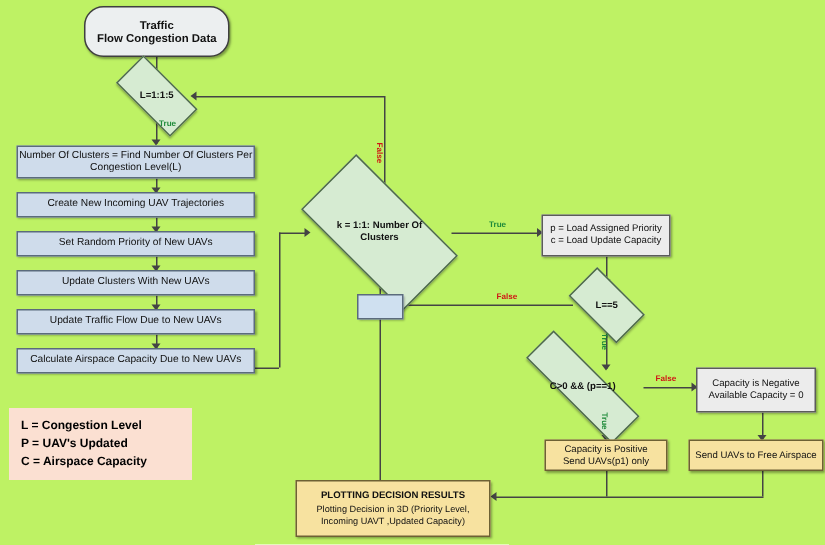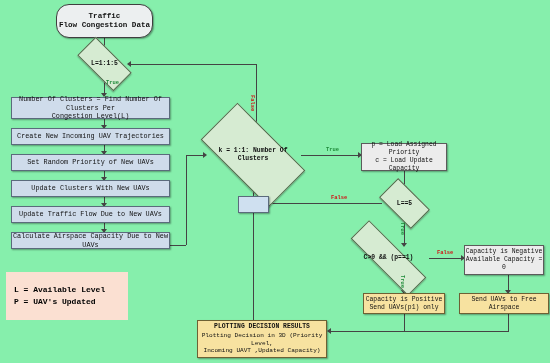--- a/index.html
+++ b/index.html
@@ -1,20 +1,20 @@
 <!DOCTYPE html>
 <html><head>
 <meta charset="utf-8">
 <style>
   html,body{margin:0;padding:0;background:#ffffff;}
   #canvas{
     position:relative;
     width:550px;height:363px;
-    background:#86efac;
-    font-family:Liberation Mono, monospace;
+    background:#bef264;
+    font-family:Liberation Sans, sans-serif;
     overflow:hidden;
   }
   .node{
     position:absolute;
     box-sizing:border-box;
     display:flex;
     align-items:center;
     justify-content:center;
     text-align:center;
     line-height:1.25;
@@ -228,17 +228,18 @@
 
   <div class="node result" style="left:459px;top:293px;width:90px;height:21px;">Send UAVs to Free Airspace</div>
 
   <div class="node result" style="left:197px;top:320px;width:130px;height:38px;flex-direction:column;gap:1px;">
     <div style="font-weight:bold;font-size:6.4px;">PLOTTING DECISION RESULTS</div>
     <div style="font-size:6.1px;">Plotting Decision in 3D (Priority Level,
 Incoming UAVT ,Updated Capacity)</div>
   </div>
 
   <div class="node legend" style="left:6px;top:272px;width:122px;height:48px;flex-direction:column;align-items:flex-start;justify-content:center;gap:2px;">
-    <div>L = Available Level</div>
+    <div>L = Congestion Level</div>
     <div>P = UAV's Updated</div>
+    <div>C = Airspace Capacity</div>
   </div>
 
 </div>
 
 </body></html>

